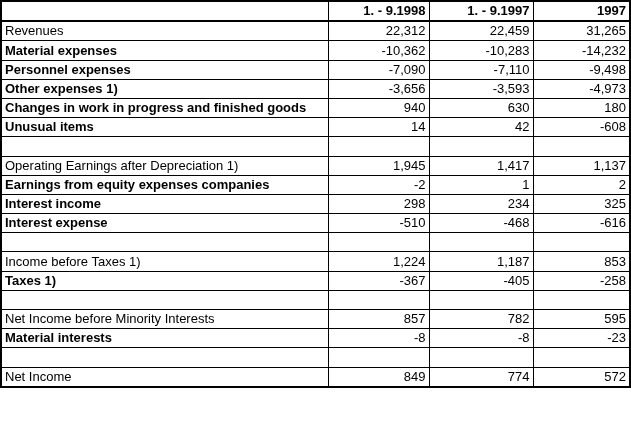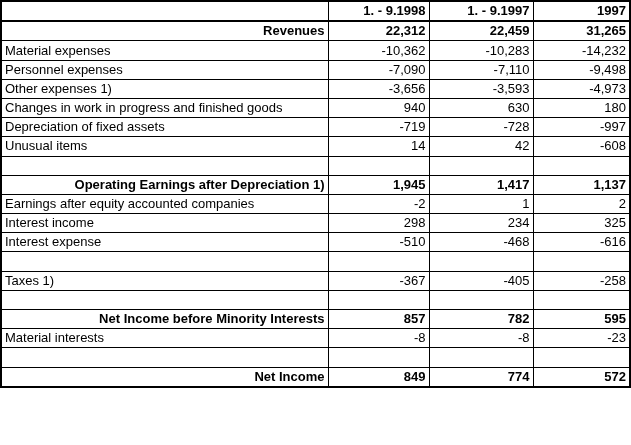--- a/index.html
+++ b/index.html
@@ -34,28 +34,28 @@
     overflow: hidden;
     vertical-align: middle;
     background: #ffffff;
   }
   table.fin-table tr.header-row td {
     border-bottom: 2px solid #000000;
     font-weight: bold;
   }
   td.label-cell {
     text-align: left;
+    font-weight: bold;
   }
   td.num-cell {
     text-align: right;
     padding-right: 4px;
   }
   tr.bold-row td {
-    font-weight: bold;
-    text-align: right;
+    font-weight: normal;
   }
 </style>
 </head>
 <body>
 
 <div class="sheet">
   <table class="fin-table">
     <colgroup>
       <col style="width: 327px">
       <col style="width: 101px">
@@ -94,45 +94,39 @@
           <td class="num-cell">-3,593</td>
           <td class="num-cell">-4,973</td>
         </tr>
         <tr>
           <td class="label-cell">Changes in work in progress and finished goods</td>
           <td class="num-cell">940</td>
           <td class="num-cell">630</td>
           <td class="num-cell">180</td>
         </tr>
         <tr>
-          <td class="label-cell">Depreciation of fixed assets</td>
-          <td class="num-cell">-719</td>
-          <td class="num-cell">-728</td>
-          <td class="num-cell">-997</td>
-        </tr>
-        <tr>
           <td class="label-cell">Unusual items</td>
           <td class="num-cell">14</td>
           <td class="num-cell">42</td>
           <td class="num-cell">-608</td>
         </tr>
         <tr>
           <td class="label-cell"></td>
           <td class="num-cell"></td>
           <td class="num-cell"></td>
           <td class="num-cell"></td>
         </tr>
         <tr class="bold-row">
           <td class="label-cell">Operating Earnings after Depreciation 1)</td>
           <td class="num-cell">1,945</td>
           <td class="num-cell">1,417</td>
           <td class="num-cell">1,137</td>
         </tr>
         <tr>
-          <td class="label-cell">Earnings after equity accounted companies</td>
+          <td class="label-cell">Earnings from equity expenses companies</td>
           <td class="num-cell">-2</td>
           <td class="num-cell">1</td>
           <td class="num-cell">2</td>
         </tr>
         <tr>
           <td class="label-cell">Interest income</td>
           <td class="num-cell">298</td>
           <td class="num-cell">234</td>
           <td class="num-cell">325</td>
         </tr>
@@ -140,20 +134,26 @@
           <td class="label-cell">Interest expense</td>
           <td class="num-cell">-510</td>
           <td class="num-cell">-468</td>
           <td class="num-cell">-616</td>
         </tr>
         <tr>
           <td class="label-cell"></td>
           <td class="num-cell"></td>
           <td class="num-cell"></td>
           <td class="num-cell"></td>
+        </tr>
+        <tr class="bold-row">
+          <td class="label-cell">Income before Taxes 1)</td>
+          <td class="num-cell">1,224</td>
+          <td class="num-cell">1,187</td>
+          <td class="num-cell">853</td>
         </tr>
         <tr>
           <td class="label-cell">Taxes 1)</td>
           <td class="num-cell">-367</td>
           <td class="num-cell">-405</td>
           <td class="num-cell">-258</td>
         </tr>
         <tr>
           <td class="label-cell"></td>
           <td class="num-cell"></td>

